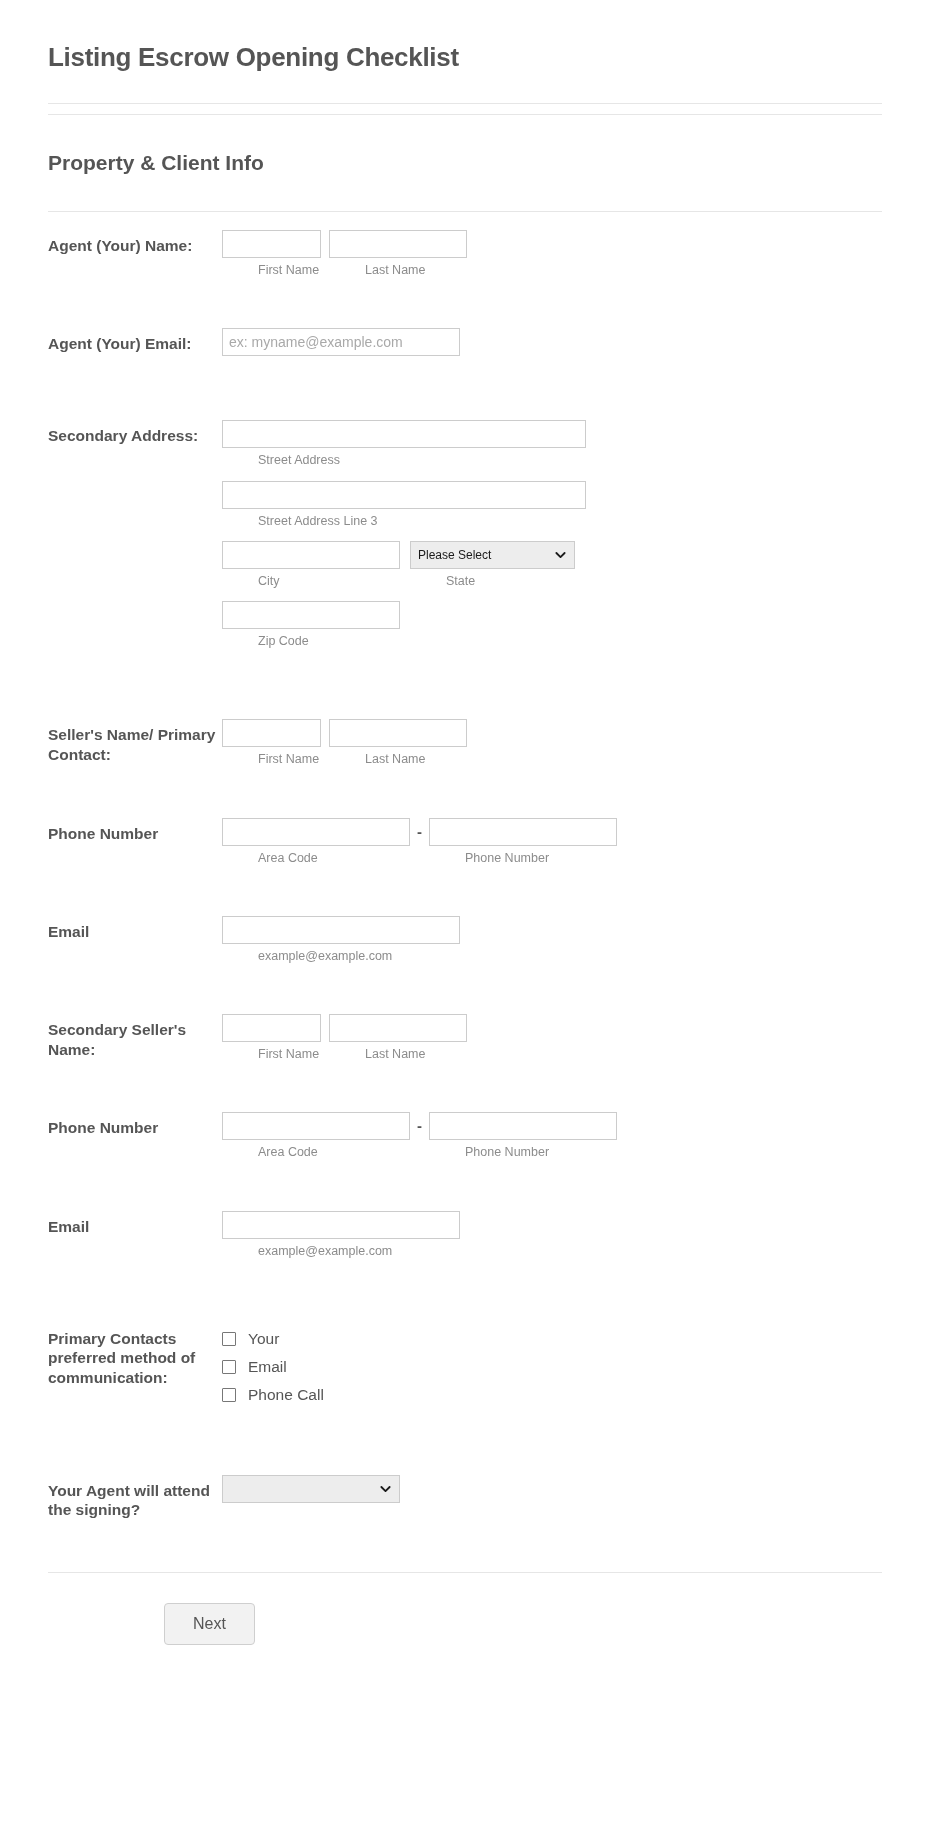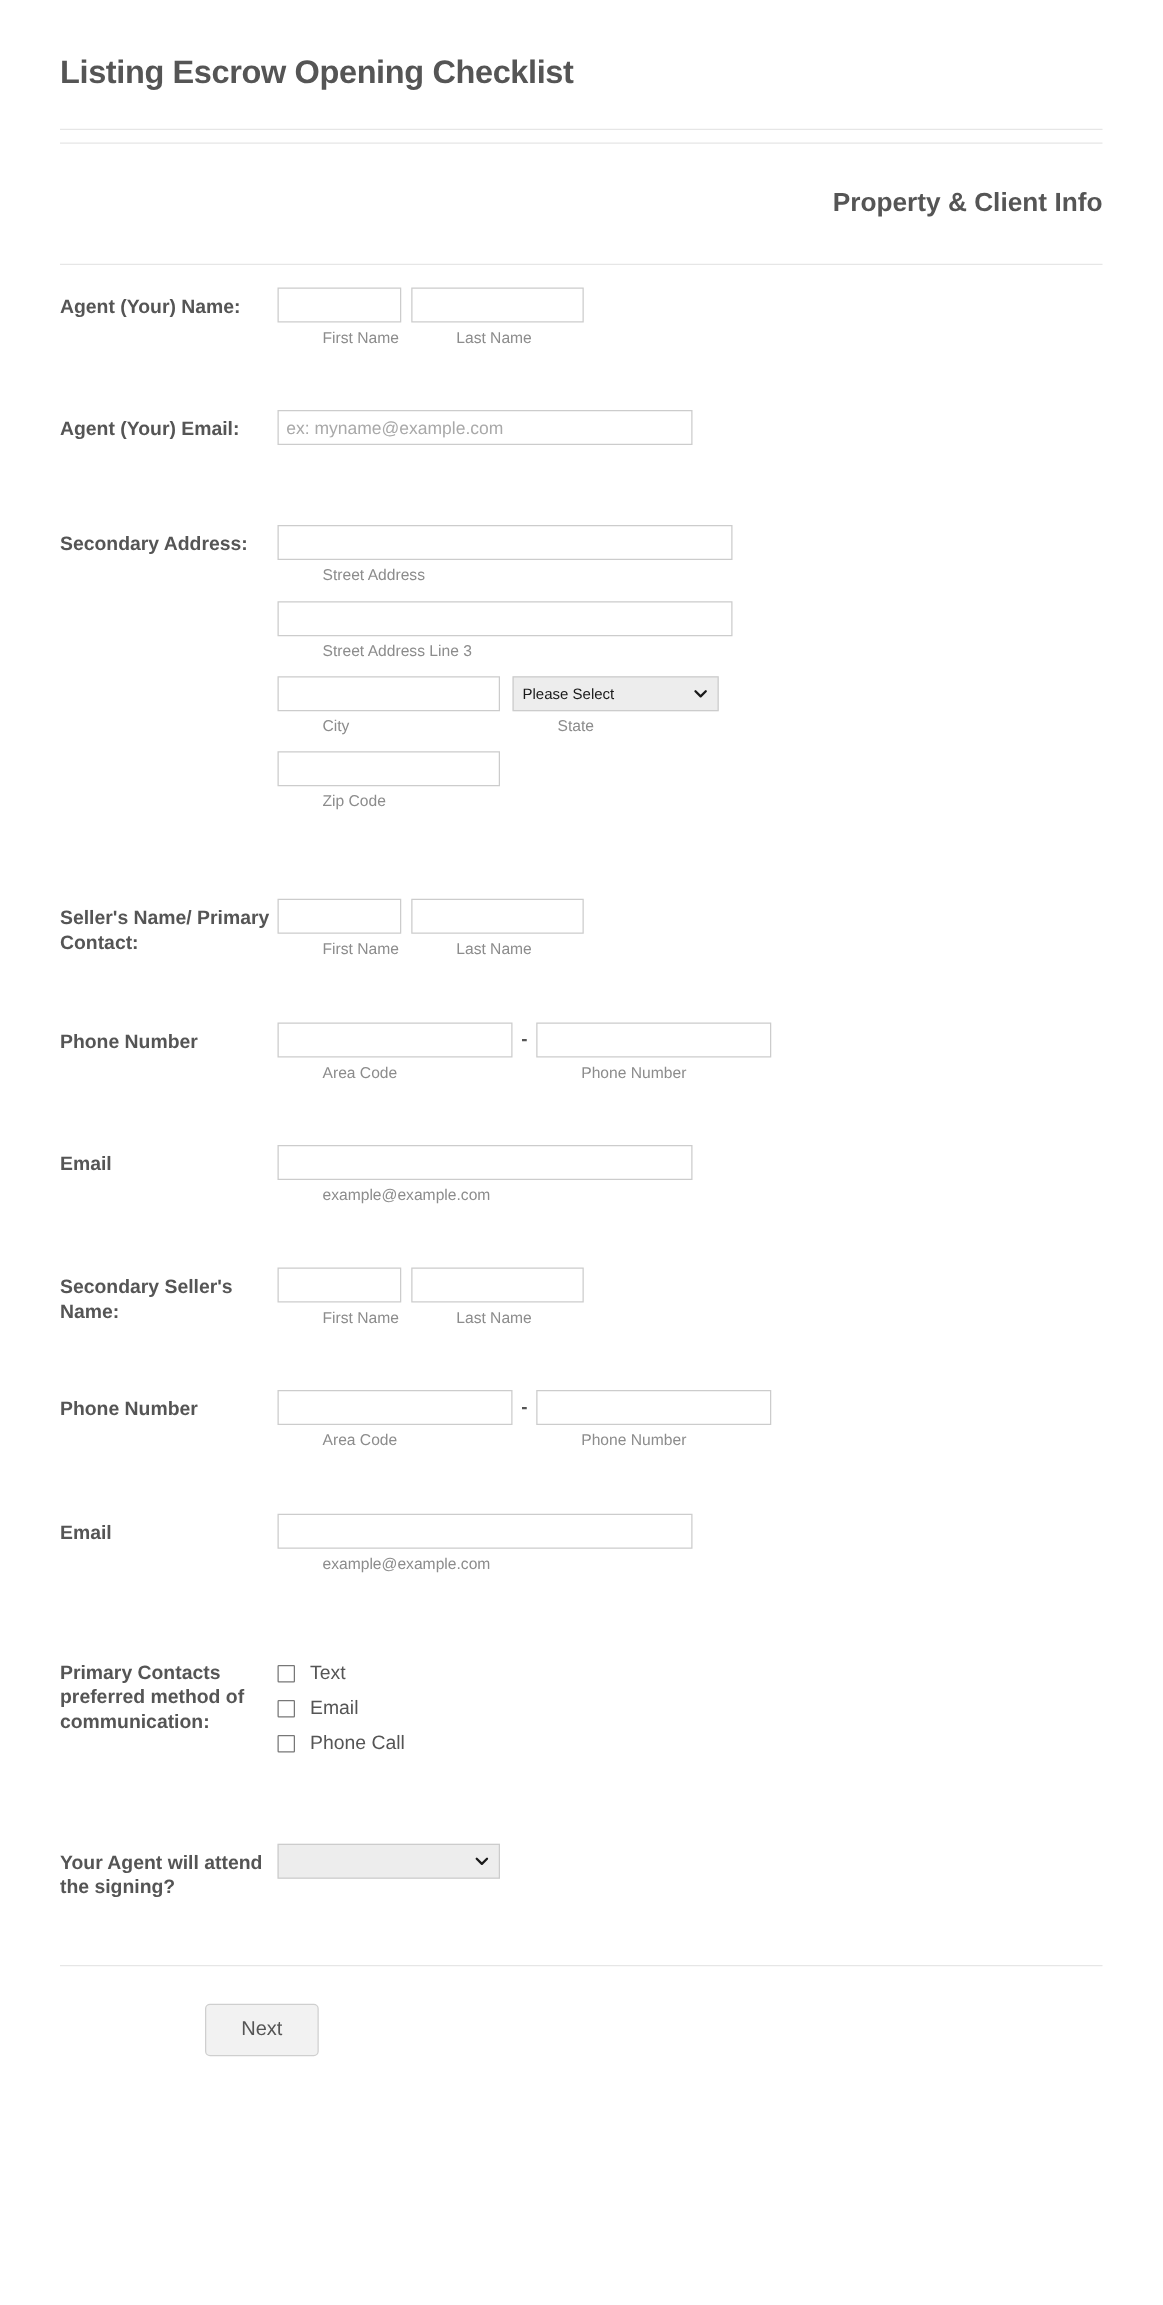--- a/index.html
+++ b/index.html
@@ -49,21 +49,20 @@
   
   .section-block {
     padding: 0 48px;
   }
   .section-heading {
     font-size: 21px;
     font-weight: bold;
     color: #555555;
     margin: 0;
     padding: 36px 0 36px 0;
-    text-align: right;
   }
   .section-rule {
     height: 1px;
     background: #e6e6e6;
   }
 
   
   .fields {
     padding: 0 48px;
   }
@@ -114,21 +113,21 @@
   .inline-group {
     display: flex;
     align-items: flex-start;
     gap: 0;
   }
   .inline-col { display: block; }
   .inline-col + .inline-col { margin-left: 8px; }
 
   .w-first  { width: 99px; }
   .w-last   { width: 138px; }
-  .w-email  { width: 332px; }
+  .w-email  { width: 238px; }
   .w-mls    { width: 188px; }
   .w-street { width: 364px; }
   .w-city   { width: 178px; }
   .w-zip    { width: 178px; }
   .w-area   { width: 188px; }
   .w-phone  { width: 188px; }
 
   .dash {
     font-size: 15px;
     color: #555555;
@@ -395,21 +394,21 @@
     </div>
 
     <div style="height:28px"></div>
 
     <div class="field-row">
       <div class="field-label">Primary Contacts preferred method of communication:</div>
       <div class="field-control">
         <div class="checkbox-list">
           <div class="checkbox-row">
             <span class="cbox"></span>
-            <span class="cbox-label">Text</span>
+            <span class="cbox-label">Your</span>
           </div>
           <div class="checkbox-row">
             <span class="cbox"></span>
             <span class="cbox-label">Email</span>
           </div>
           <div class="checkbox-row">
             <span class="cbox"></span>
             <span class="cbox-label">Phone Call</span>
           </div>
         </div>

